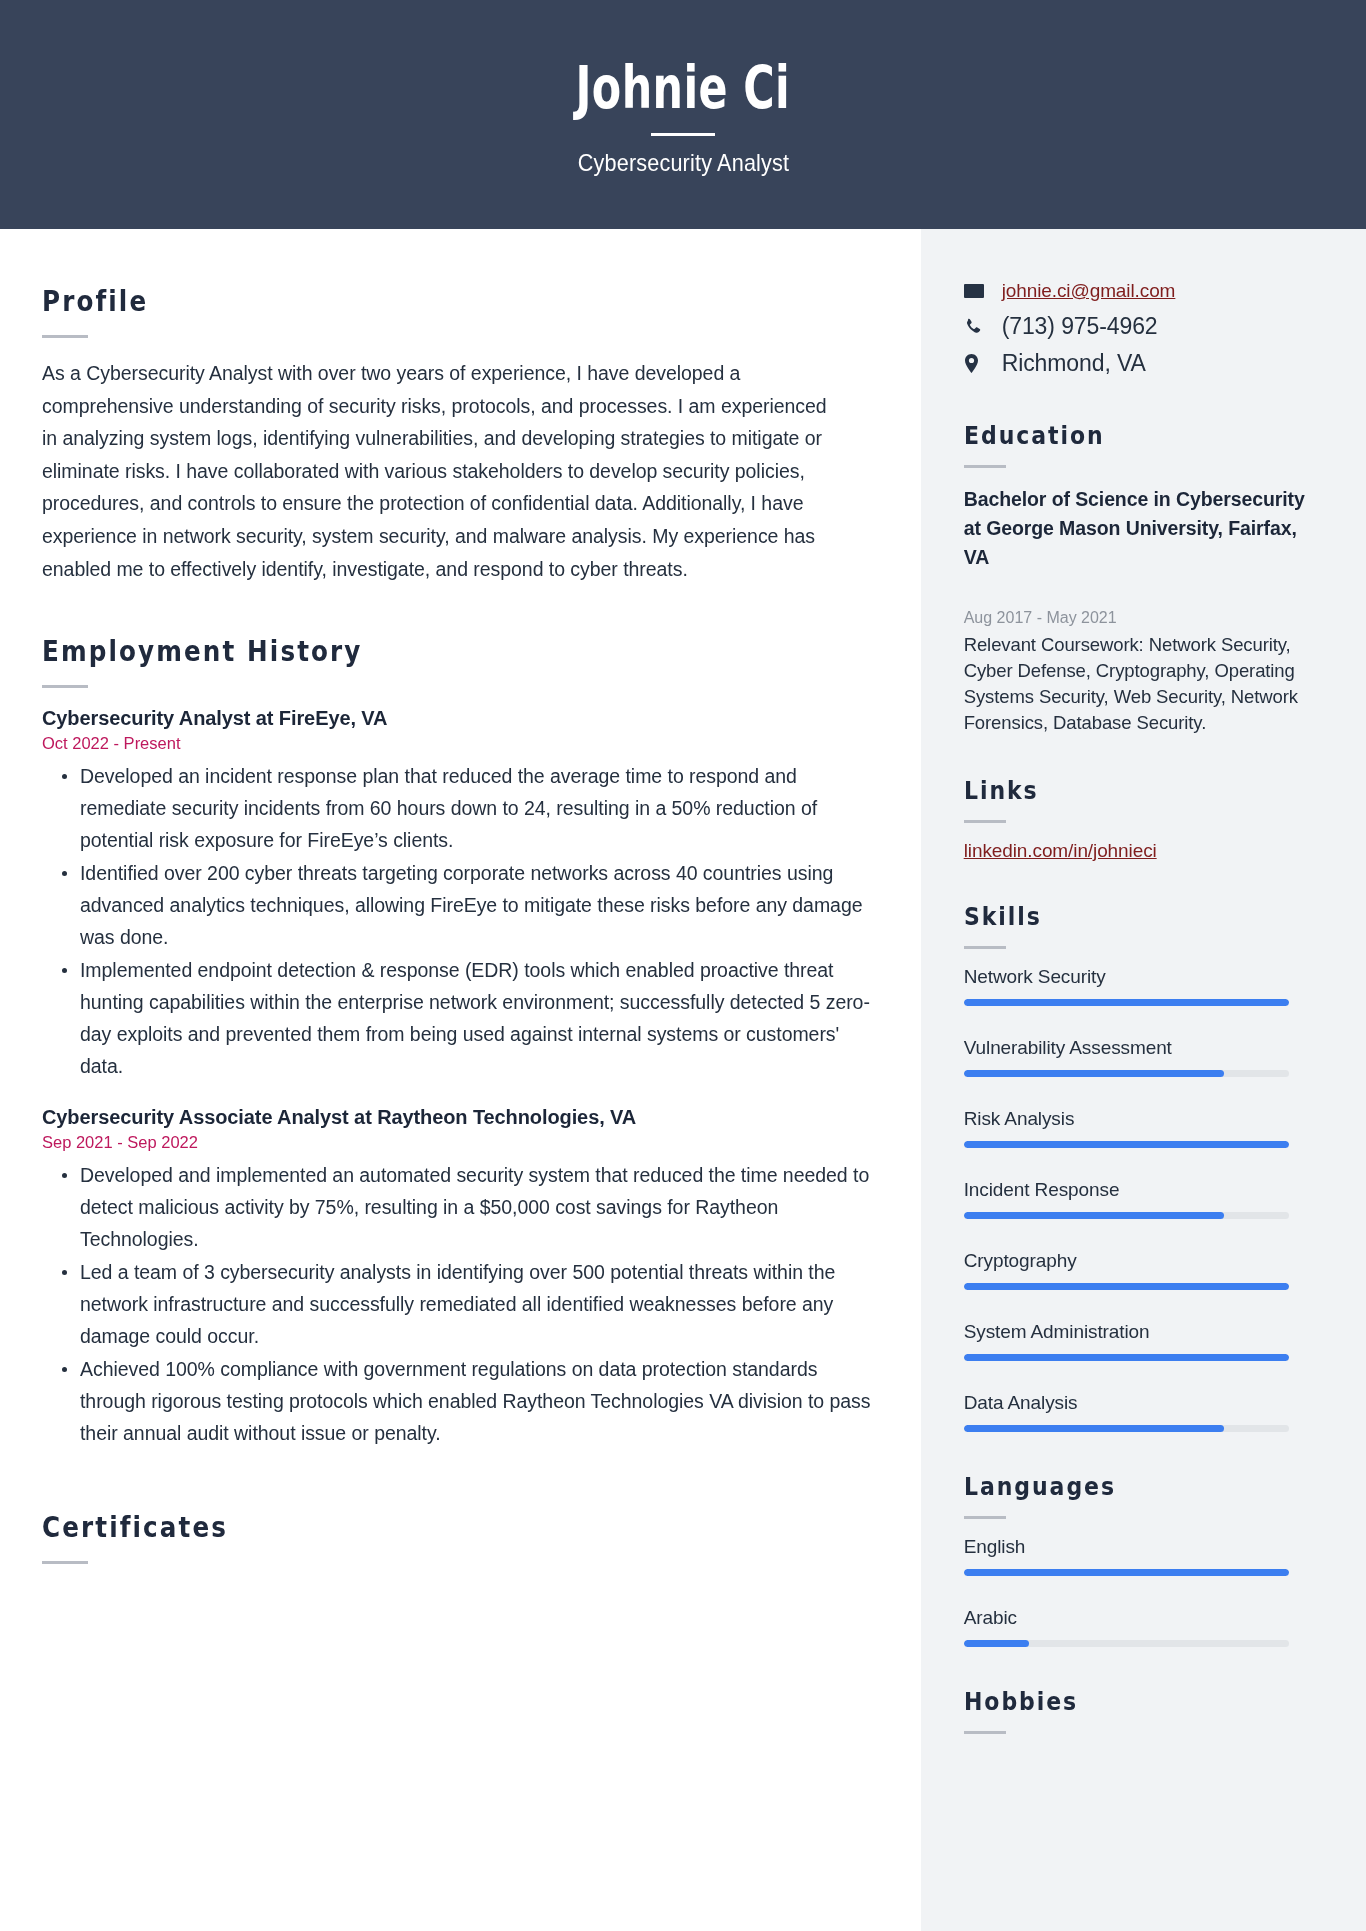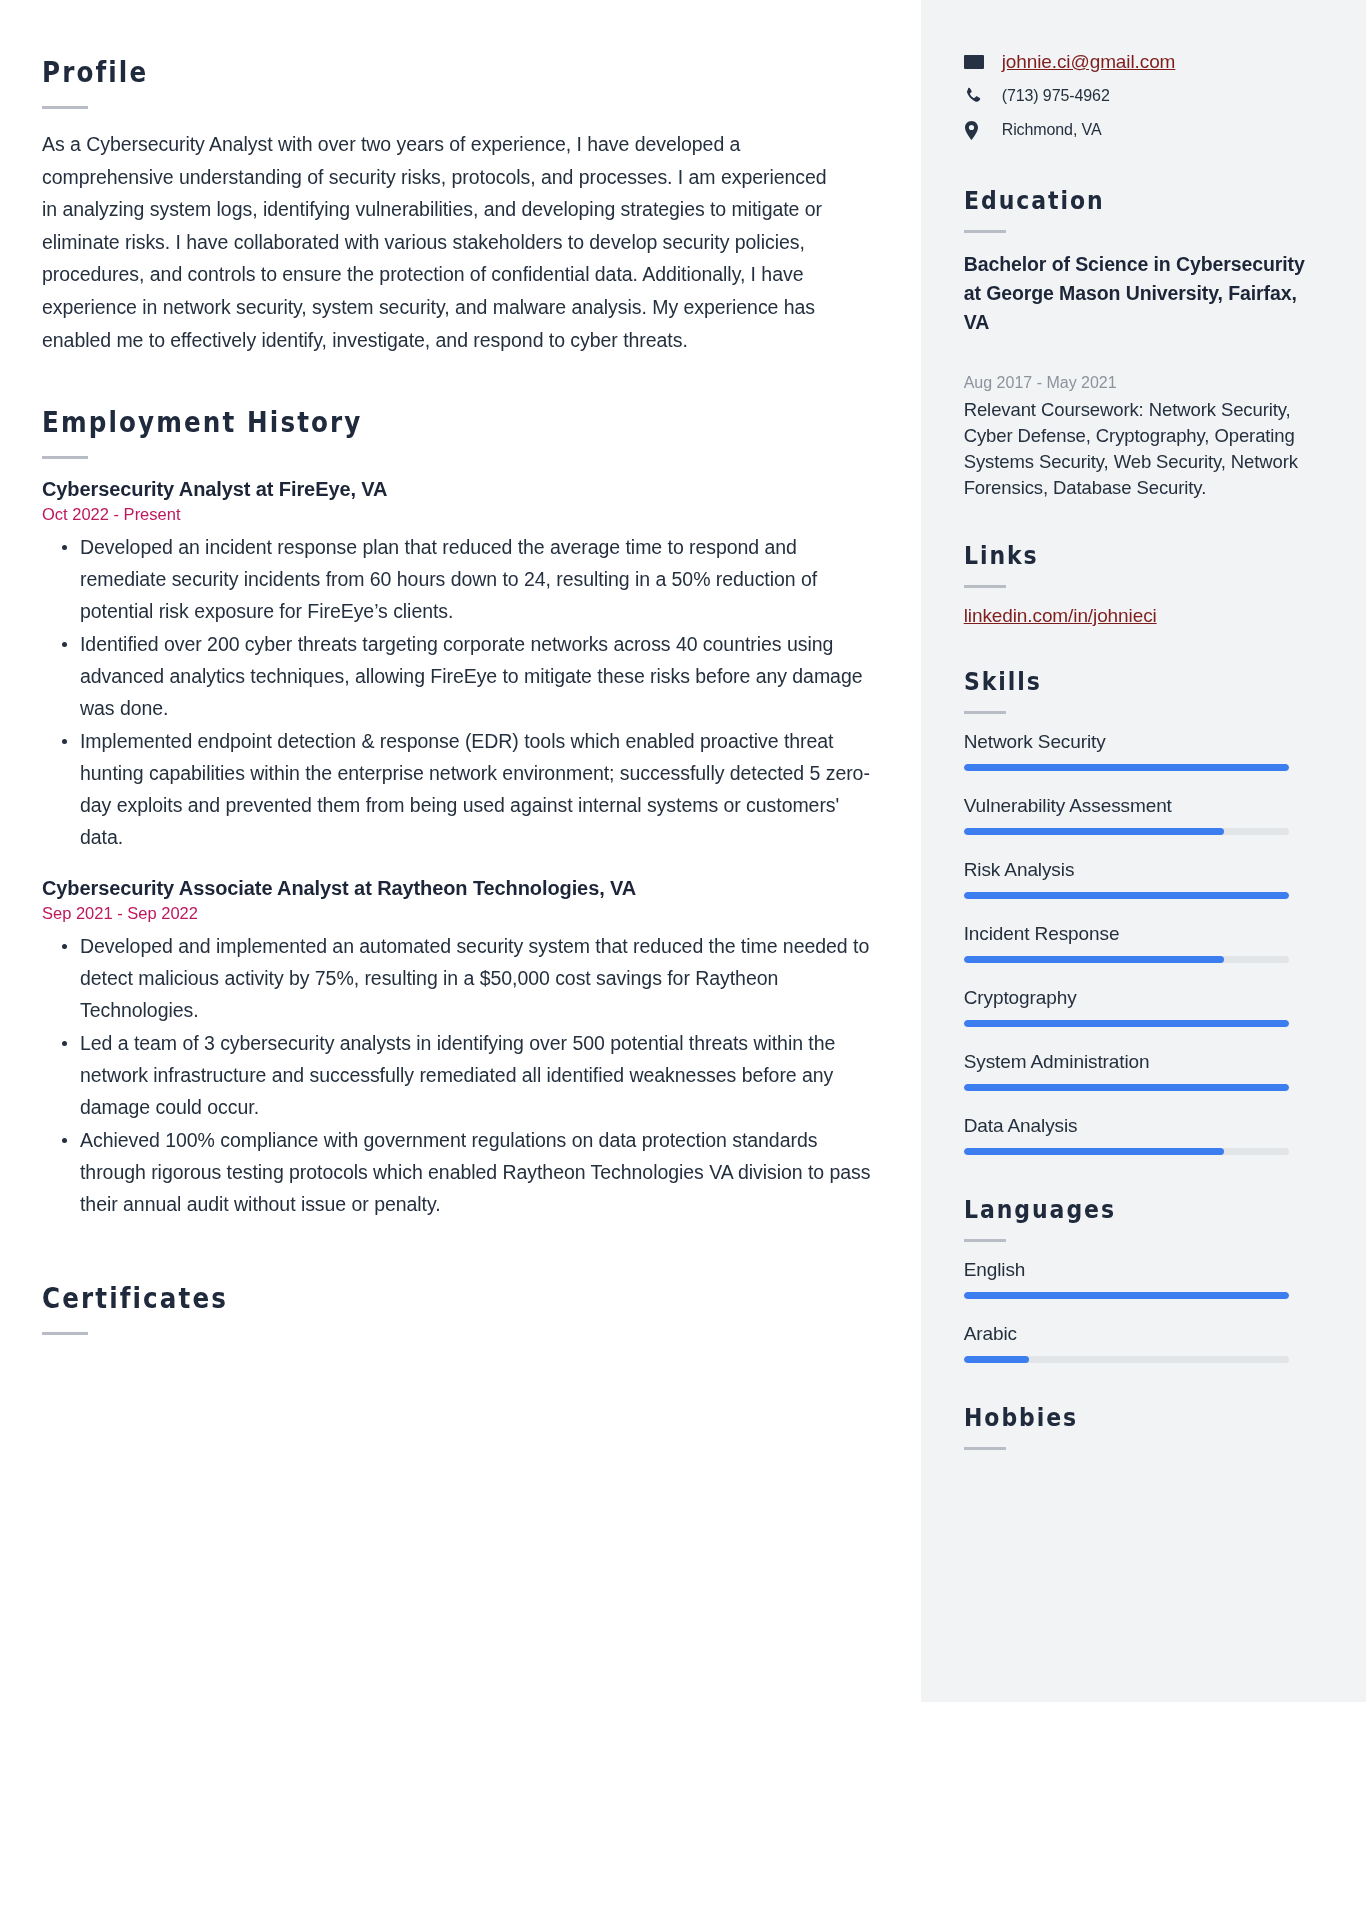--- a/index.html
+++ b/index.html
@@ -161,21 +161,21 @@
   .contact-ic {
     width: 26px;
     min-width: 26px;
     display: flex;
     align-items: center;
     justify-content: flex-start;
     margin-right: 12px;
   }
   .contact-ic svg { display: block; fill: #263244; }
   .contact-txt {
-    font-size: 16px;
+    font-size: 23px;
     color: #25303f;
     letter-spacing: -0.1px;
   }
   a.link-blue {
     color: #7f1d1d;
     text-decoration: underline;
     font-size: 19px;
     letter-spacing: -0.1px;
   }
 
@@ -196,21 +196,21 @@
   .edu-desc {
     font-size: 18.5px;
     line-height: 26px;
     color: #25303f;
     letter-spacing: -0.1px;
   }
 
   .side-sec { margin-bottom: 40px; }
 
   
-  .bar-item { margin-bottom: 24px; }
+  .bar-item { margin-bottom: 31px; }
   .bar-label {
     font-size: 19px;
     color: #25303f;
     margin-bottom: 11px;
     letter-spacing: -0.1px;
   }
   .bar-track {
     width: 325px;
     height: 7px;
     background: #e2e5e8;
@@ -221,20 +221,25 @@
     height: 7px;
     background: #3c7ef0;
     border-radius: 4px;
   }
 </style>
 </head>
 <body>
 
 <div class="page">
 
+  <div class="header">
+    <div class="header-name">Johnie Ci</div>
+    <div class="header-rule"></div>
+    <div class="header-title">Cybersecurity Analyst</div>
+  </div>
 
   <div class="body-wrap">
 
     <div class="main-col">
 
       <div>
         <div class="sec-h">Profile</div>
         <div class="sec-rule"></div>
         <p class="profile-p">As a Cybersecurity Analyst with over two years of experience, I have developed a comprehensive understanding of security risks, protocols, and processes. I am experienced in analyzing system logs, identifying vulnerabilities, and developing strategies to mitigate or eliminate risks. I have collaborated with various stakeholders to develop security policies, procedures, and controls to ensure the protection of confidential data. Additionally, I have experience in network security, system security, and malware analysis. My experience has enabled me to effectively identify, investigate, and respond to cyber threats.</p>
       </div>

